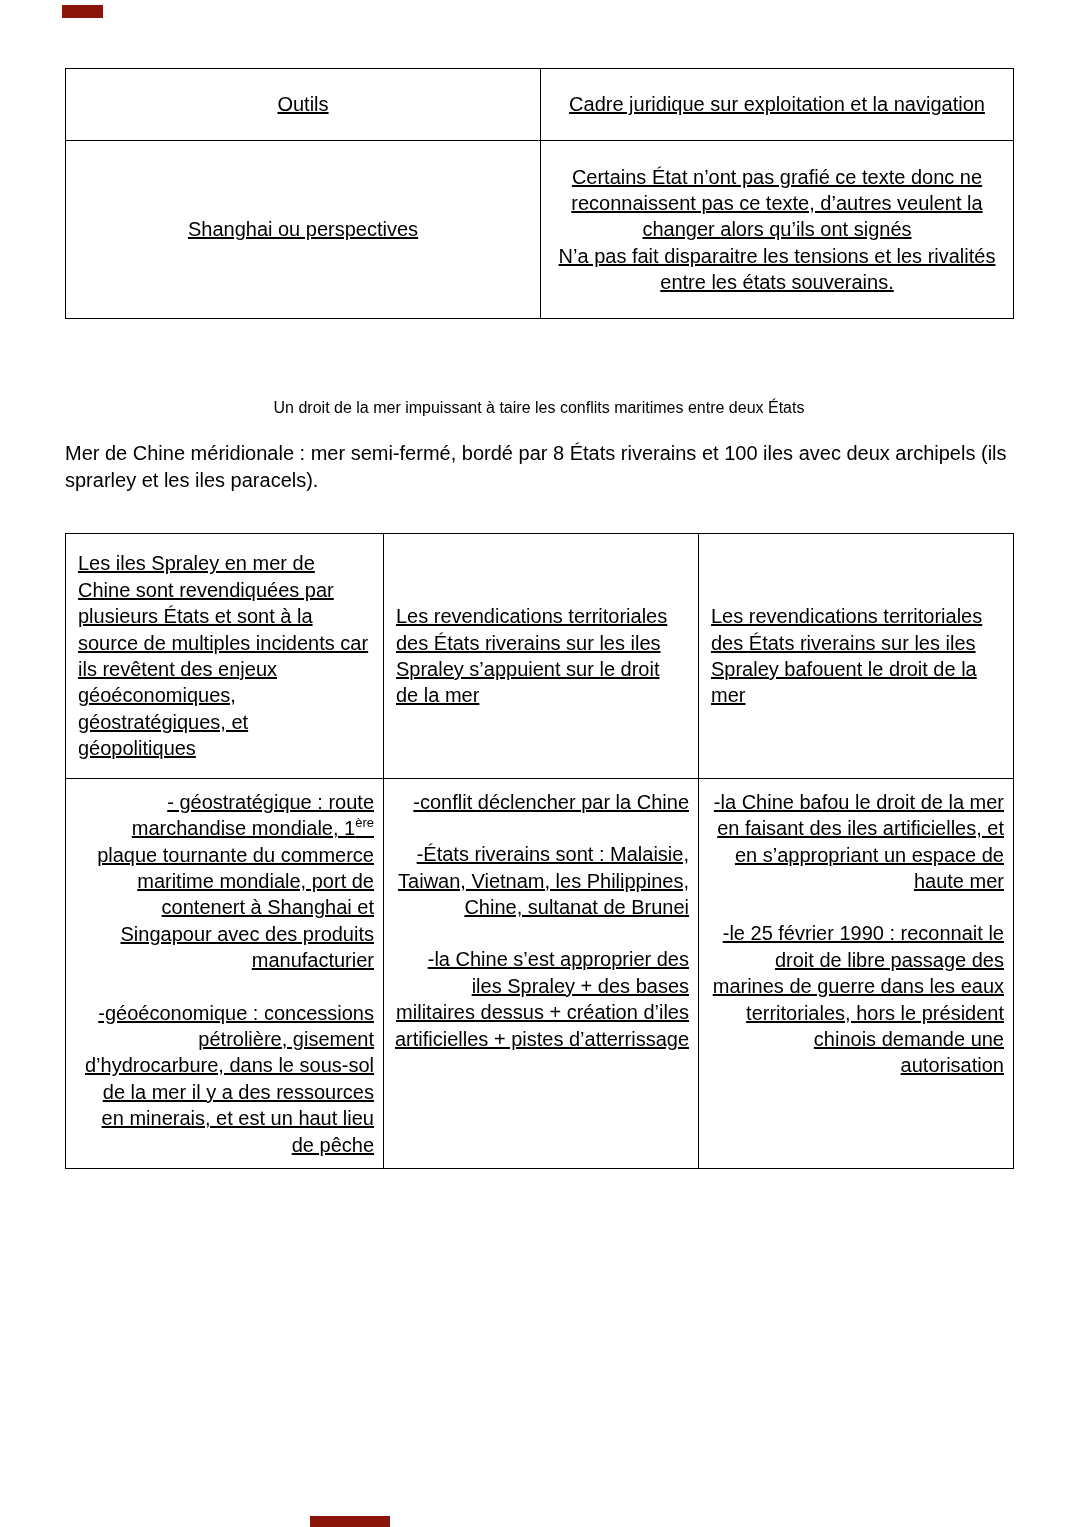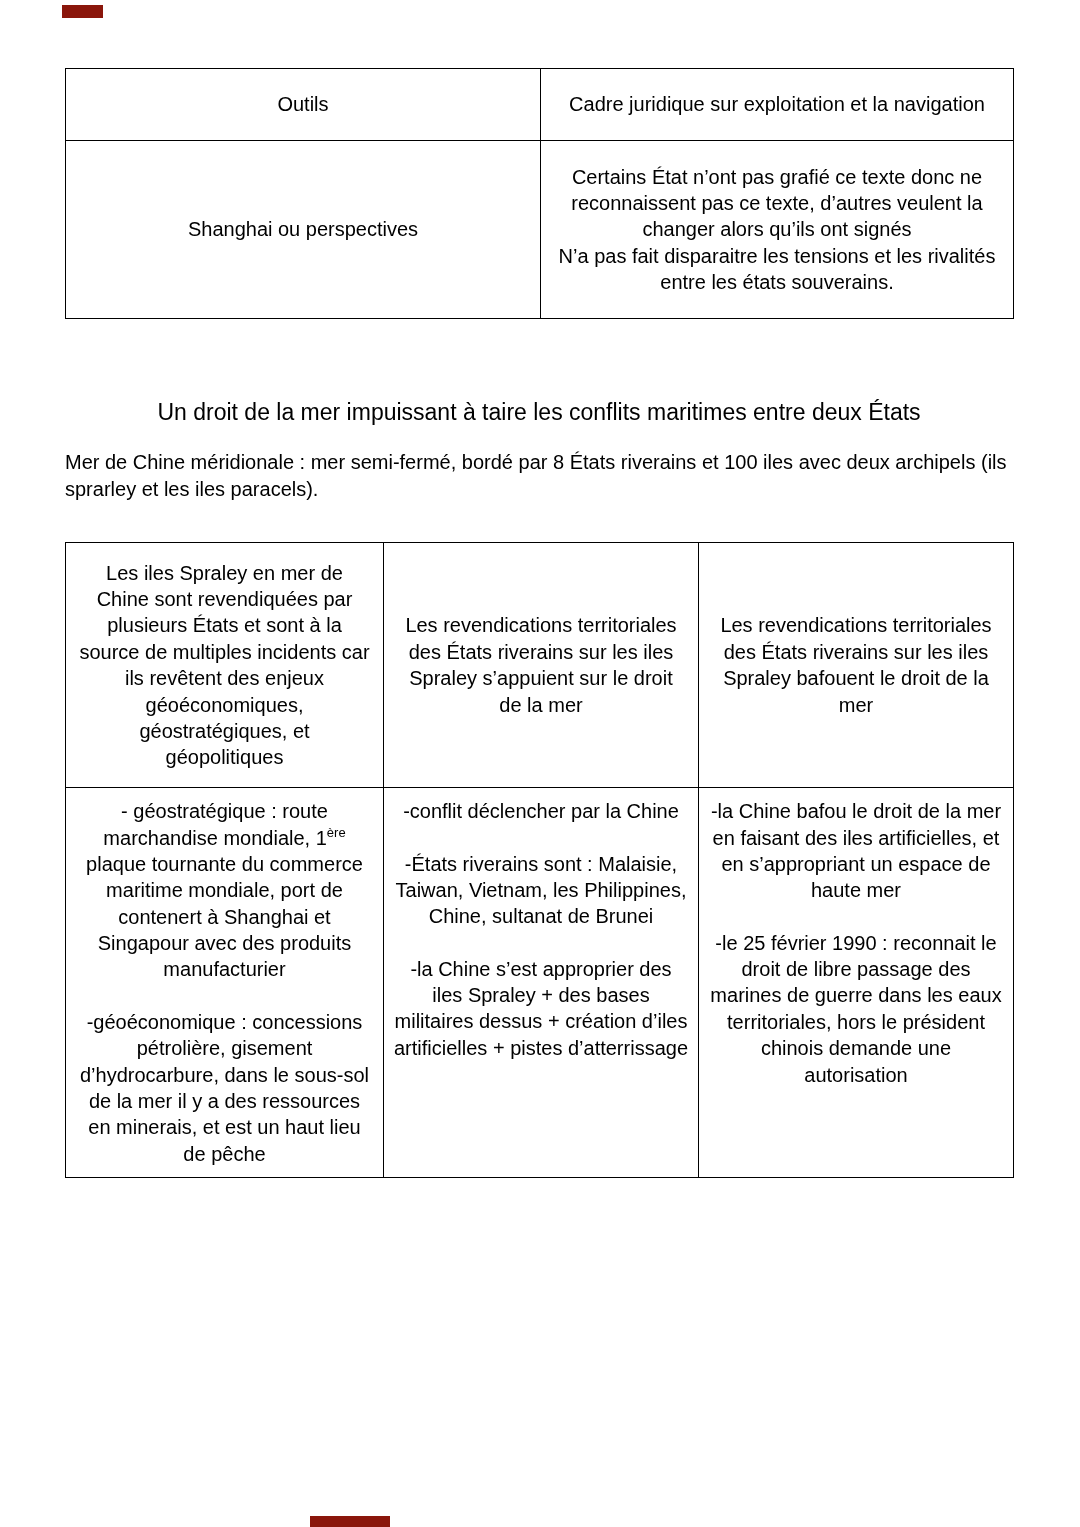--- a/index.html
+++ b/index.html
@@ -12,45 +12,45 @@
     height: 1527px;
     margin: 0 auto;
     background: #ffffff;
     overflow: hidden;
     font-size: 20px;
     line-height: 1.32;
   }
 
   .content { padding: 0 67px 0 65px; }
 
-  table { border-collapse: collapse; width: 100%; table-layout: fixed; }
+  table { border-collapse: collapse; width: 100%; table-layout: fixed; text-decoration: underline; }
   table, td { border: 1.5px solid #000; }
   td { padding: 6px 12px; }
 
   
   .t1 { margin-top: 68px; }
   .t1 td { text-align: center; vertical-align: middle; }
   .t1 .row-outils { height: 72px; }
   .t1 .row-limites { height: 178px; }
 
   
   .doc-heading {
     margin: 78px 0 0 0;
     text-align: center;
     font-weight: 400;
-    font-size: 23px;
+    font-size: 16px;
   }
   .para { margin: 22px 0 0 0; }
 
   
   .t2 { margin-top: 40px; }
   .t2 .row-hdr { height: 245px; }
-  .t2 .row-hdr td { text-align: center; vertical-align: middle; padding: 4px 12px; }
+  .t2 .row-hdr td { vertical-align: middle; padding: 4px 12px; }
   .t2 .row-body { height: 380px; }
-  .t2 .row-body td { text-align: center; vertical-align: top; padding: 10px 9px; }
+  .t2 .row-body td { text-align: right; vertical-align: top; padding: 10px 9px; }
 
   .cellp { margin: 0 0 26px 0; }
   .cellp:last-child { margin-bottom: 0; }
 
   sup.ord { font-size: 13px; line-height: 0; vertical-align: super; }
 
   
   .red-mark { position: absolute; background: #8a160b; }
   .red-mark.top { left: 62px; top: 5px; width: 41px; height: 13px; }
   .red-mark.bottom { left: 310px; top: 1516px; width: 80px; height: 11px; }

